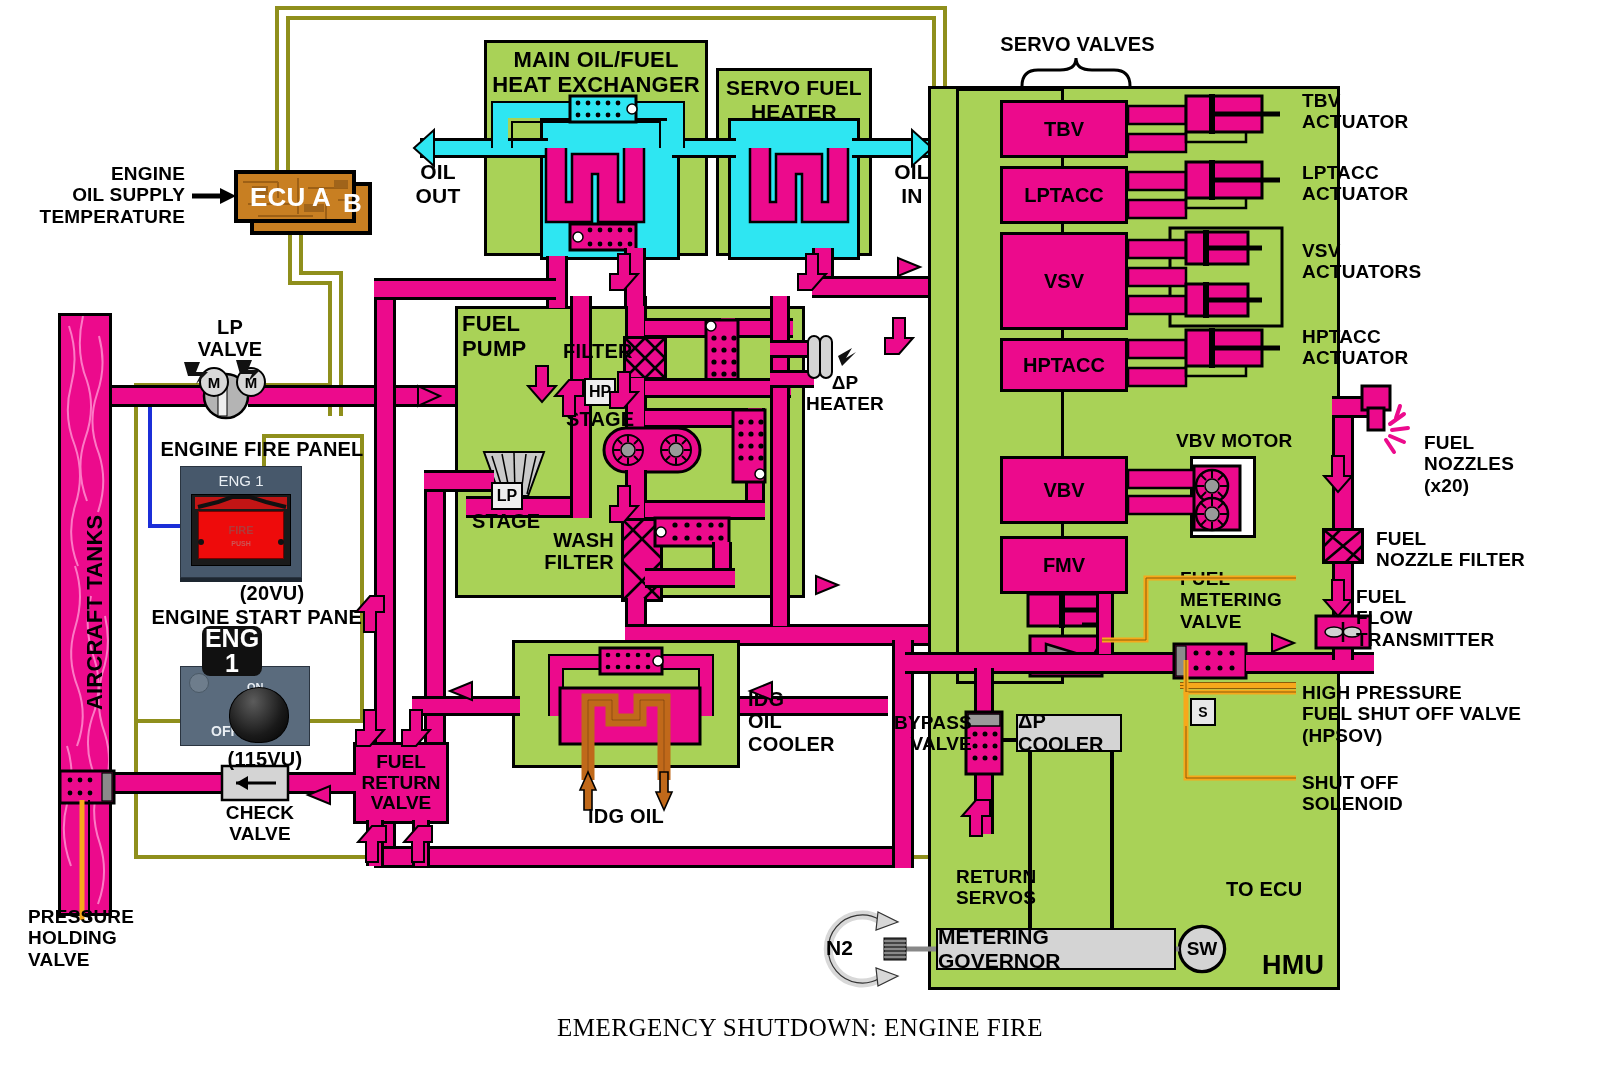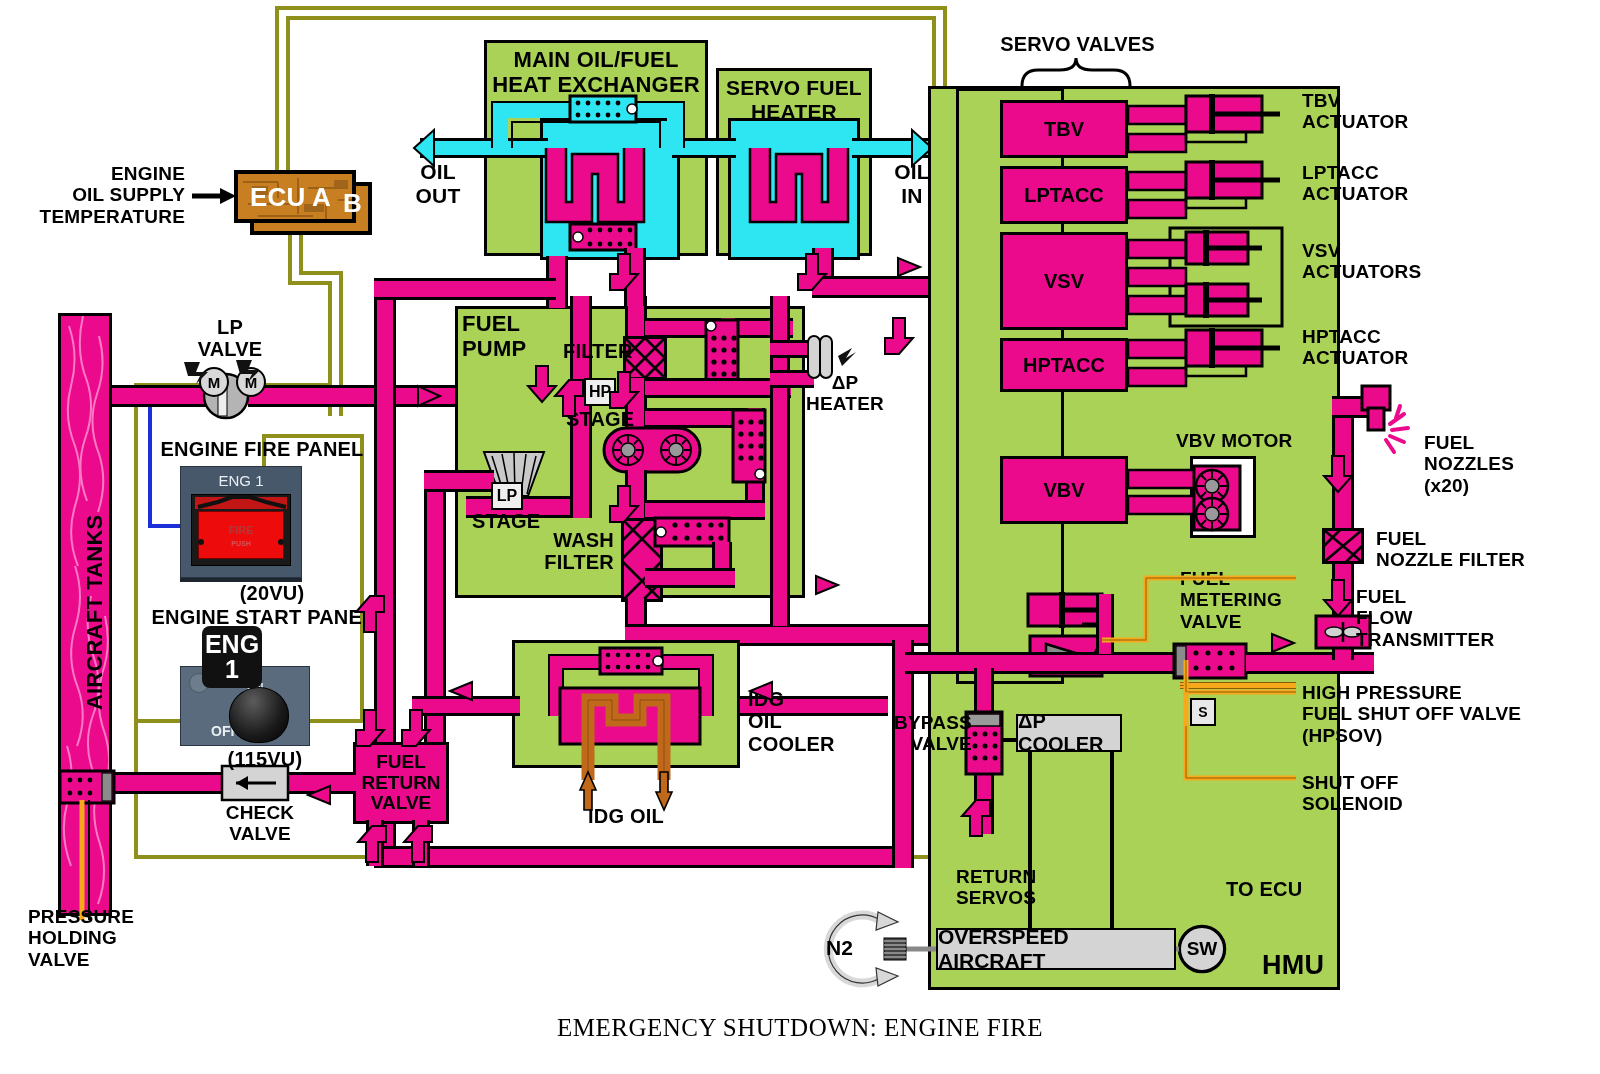--- a/index.html
+++ b/index.html
@@ -352,20 +352,21 @@
   <div class="pipe" style="left:412px;top:696px;width:108px;height:20px;"></div>
 
   <div class="box green" style="left:928px;top:86px;width:412px;height:904px;"></div>
   <div class="box green" style="left:956px;top:88px;width:108px;height:596px;"></div>
 
   <div class="box mag magtxt" style="left:1000px;top:100px;width:128px;height:58px;font-size:20px;">TBV</div>
   <div class="box mag magtxt" style="left:1000px;top:166px;width:128px;height:58px;font-size:20px;">LPTACC</div>
   <div class="box mag magtxt" style="left:1000px;top:232px;width:128px;height:98px;font-size:20px;">VSV</div>
   <div class="box mag magtxt" style="left:1000px;top:338px;width:128px;height:54px;font-size:20px;">HPTACC</div>
   <div class="box mag magtxt" style="left:1000px;top:456px;width:128px;height:68px;font-size:20px;">VBV</div>
+  <div class="box mag magtxt" style="left:1000px;top:536px;width:128px;height:58px;font-size:20px;">FMV</div>
 
   <svg class="sv" width="1600" height="1074">
     <path d="M1022,86 Q1022,70 1038,70 L1060,70 Q1076,70 1076,58 Q1076,70 1092,70 L1114,70 Q1130,70 1130,86" fill="none" stroke="#000" stroke-width="3"></path>
   </svg>
   <div class="lbl ctr" style="left:985px;top:33px;width:185px;font-size:20px;">SERVO VALVES</div>
 
   <svg class="sv" width="1600" height="1074">
 
     <rect x="1128" y="106" width="58" height="18" fill="#ec0a8c" stroke="#000" stroke-width="2.5"></rect>
     <rect x="1128" y="134" width="58" height="18" fill="#ec0a8c" stroke="#000" stroke-width="2.5"></rect>
@@ -542,21 +543,21 @@
   <svg class="sv" width="1600" height="1074">
     <rect x="1316" y="616" width="54" height="32" fill="#ec0a8c" stroke="#000" stroke-width="3"></rect>
     <ellipse cx="1334" cy="632" rx="9" ry="5" fill="#d2d2d2" stroke="#000" stroke-width="1.5"></ellipse>
     <ellipse cx="1352" cy="632" rx="9" ry="5" fill="#d2d2d2" stroke="#000" stroke-width="1.5"></ellipse>
     <line x1="1343" y1="622" x2="1343" y2="642" stroke="#000" stroke-width="2.5"></line>
   </svg>
   <div class="lbl" style="left:1356px;top:586px;width:220px;font-size:19px;">FUEL
 FLOW
 TRANSMITTER</div>
 
-  <div class="box grey" style="left:936px;top:928px;width:240px;height:42px;display:flex;align-items:center;justify-content:center;font-size:21px;font-weight:bold;">OVERSPEED AIRCRAFT</div>
+  <div class="box grey" style="left:936px;top:928px;width:240px;height:42px;display:flex;align-items:center;justify-content:center;font-size:21px;font-weight:bold;">METERING GOVERNOR</div>
   <svg class="sv" width="1600" height="1074">
     <circle cx="1202" cy="949" r="23" fill="#d4d4d4" stroke="#000" stroke-width="2.5"></circle>
     <line x1="1176" y1="949" x2="1184" y2="949" stroke="#888" stroke-width="5"></line>
     <line x1="900" y1="949" x2="936" y2="949" stroke="#888" stroke-width="5"></line>
     <rect x="884" y="938" width="22" height="22" fill="#444" stroke="#000" stroke-width="1"></rect>
     <g stroke="#bbb" stroke-width="1.2">
         <line x1="884" y1="941" x2="906" y2="941"></line>
         <line x1="884" y1="945" x2="906" y2="945"></line>
         <line x1="884" y1="949" x2="906" y2="949"></line>
         <line x1="884" y1="953" x2="906" y2="953"></line>
@@ -667,21 +668,21 @@
   </div>
   <div class="lbl ctr" style="left:212px;top:582px;width:120px;font-size:20px;">(20VU)</div>
 
   <div class="lbl ctr" style="left:128px;top:606px;width:270px;font-size:20px;">ENGINE START PANEL</div>
   <div class="box" style="left:180px;top:666px;width:130px;height:80px;background:#5a6b7d;border:1px solid #2a3440;">
     <div style="position:absolute;left:8px;top:6px;width:18px;height:18px;border-radius:50%;background:#6e7d8c;border:1px solid #4a5966;"></div>
     <div style="position:absolute;left:32px;top:14px;color:#e9eef3;font-size:11px;font-weight:bold;margin-left:34px;">ON</div>
     <div style="position:absolute;left:30px;top:56px;color:#e9eef3;font-size:14px;font-weight:bold;">OFF</div>
     <div style="position:absolute;left:48px;top:20px;width:58px;height:54px;border-radius:50% 50% 46% 46%;background:radial-gradient(ellipse at 40% 25%,#5c5c5c 0%,#1a1a1a 60%,#000 100%);border:1px solid #000;"></div>
   </div>
-  <div class="box" style="left:202px;top:626px;width:60px;height:62px;background:#111;border-radius:8px;display:flex;flex-direction:column;align-items:center;justify-content:center;color:#fff;font-weight:bold;line-height:1;">
+  <div class="box" style="left:202px;top:626px;width:60px;height:50px;background:#111;border-radius:8px;display:flex;flex-direction:column;align-items:center;justify-content:center;color:#fff;font-weight:bold;line-height:1;">
     <span style="font-size:25px;">ENG</span>
     <span style="font-size:25px;">1</span>
   </div>
   <div class="lbl ctr" style="left:200px;top:748px;width:130px;font-size:20px;">(115VU)</div>
 
   <div class="lbl ctr" style="left:486px;top:48px;width:220px;font-size:22px;">MAIN OIL/FUEL
 HEAT EXCHANGER</div>
   <div class="lbl ctr" style="left:716px;top:76px;width:156px;font-size:21px;">SERVO FUEL
 HEATER</div>
   <div class="lbl ctr" style="left:398px;top:160px;width:80px;font-size:21px;">OIL

